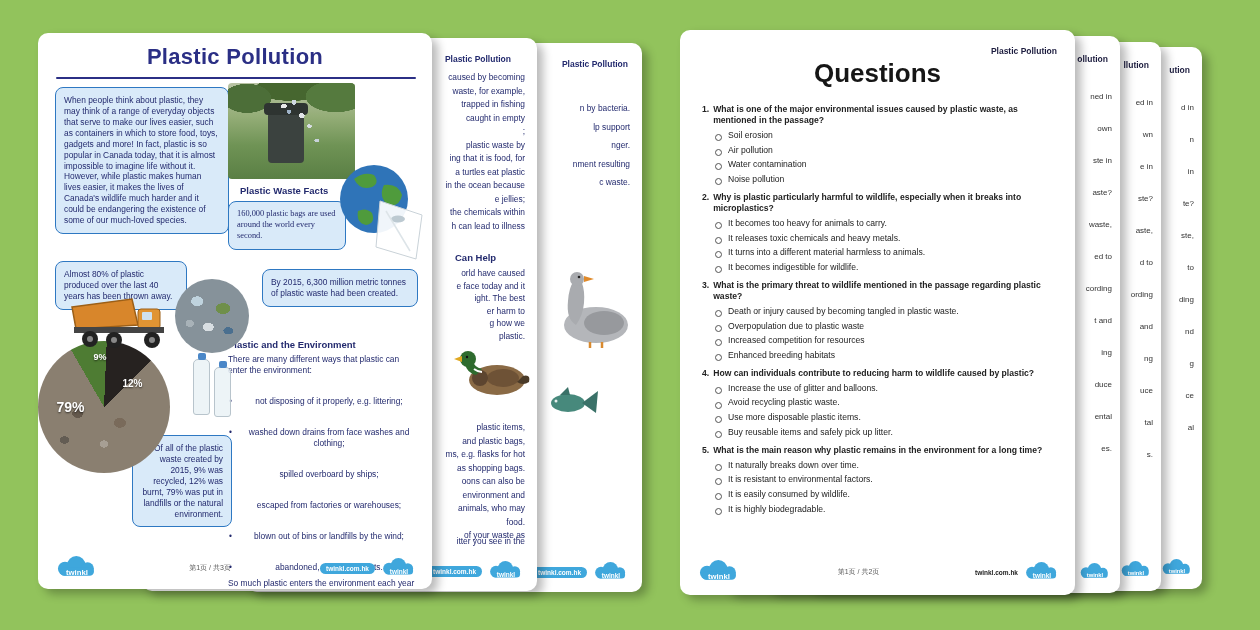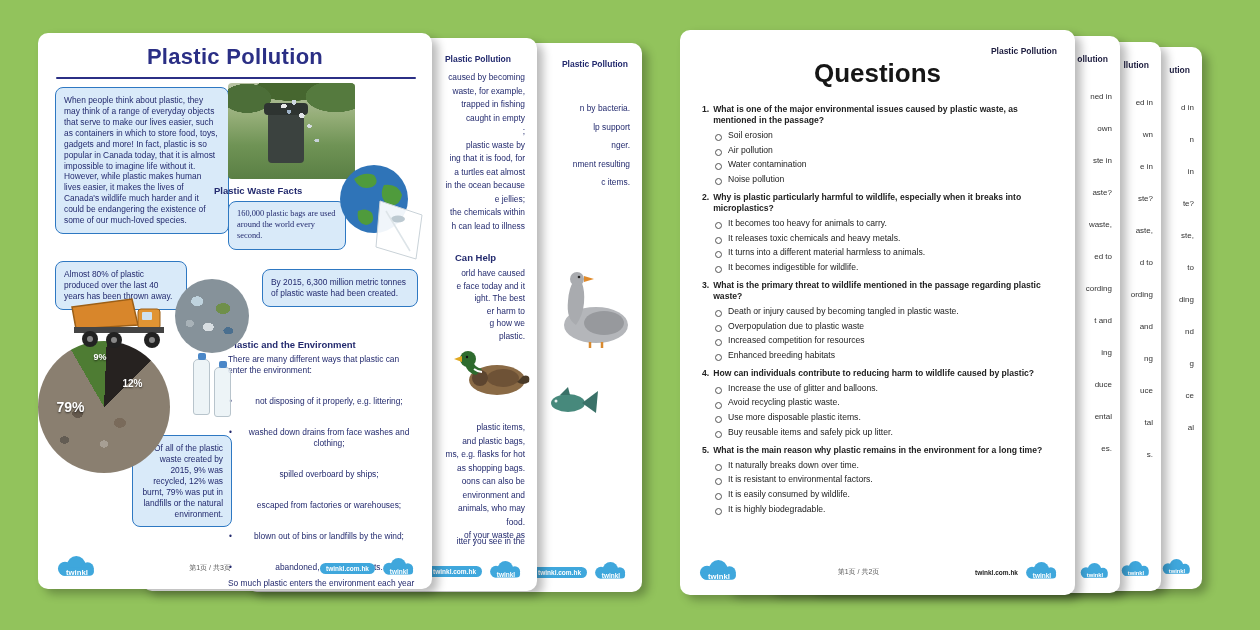--- a/index.html
+++ b/index.html
@@ -33,21 +33,21 @@
   .lp1-rule { position:absolute; top:44px; left:18px; right:16px; height:2px;
     background:#2b2f85; border-radius:1px; }
   .ibox { position:absolute; background:#d9eaf9; border:1.5px solid #2e78c2;
     border-radius:8px; padding:7px 8px; font-size:8.4px; line-height:1.3; color:#232a6e; }
   .intro      { left:17px;  top:54px;  width:174px; }
   .fact80     { left:17px;  top:228px; width:132px; z-index:1; }
   .fact2015   { left:94px;  top:402px; width:100px; text-align:right; z-index:1; }
   .factbags   { left:190px; top:168px; width:118px; z-index:2;font-family:Liberation Serif, serif; }
   .facttonnes { left:224px; top:236px; width:156px; }
   .h-small { font-weight:700; color:#232a6e; font-size:9.5px; }
-  .wf-head { position:absolute; left:176px; top:152px; }
+  .wf-head { position:absolute; left:202px; top:152px; }
 
   .scrap-circle { position:absolute; left:137px; top:246px; width:74px; height:74px;
     border-radius:50%; z-index:2;
     background:
       radial-gradient(10px 8px at 30% 30%, #bfd3de 0 60%, transparent 61%),
       radial-gradient(12px 9px at 65% 40%, #6f8f4a 0 60%, transparent 61%),
       radial-gradient(9px 7px at 45% 65%, #d8dee2 0 60%, transparent 61%),
       radial-gradient(8px 6px at 72% 70%, #4a6f8f 0 60%, transparent 61%),
       radial-gradient(7px 6px at 20% 60%, #a8b2b8 0 60%, transparent 61%),
       #86929a; }
@@ -149,21 +149,21 @@
 </head>
 <body>
 
 <div class="page" id="lp3">
   <div class="cont-header" style="right:14px;">Plastic Pollution</div>
   <div class="fragcol lp3-frags">
     <span>n by bacteria.</span>
     <span>lp support</span>
     <span>nger.</span>
     <span>nment resulting</span>
-    <span>c items.</span>
+    <span>c waste.</span>
   </div>
   <div class="goose">
     <svg viewBox="0 0 88 86" width="88" height="86">
       <ellipse cx="50" cy="62" rx="32" ry="18" fill="#b4b6ba"></ellipse>
       <ellipse cx="58" cy="60" rx="20" ry="12" fill="#97999d"></ellipse>
       <path d="M30,62 q-10,-6 -8,-24 q1,-14 6,-20 q5,-5 8,2 q3,8 2,20 q-1,12 -8,22z" fill="#a9abaf"></path>
       <circle cx="31" cy="16" r="7" fill="#a9abaf"></circle>
       <polygon points="38,13 48,16 38,19" fill="#e08a2a"></polygon>
       <circle cx="33" cy="14" r="1.3" fill="#222"></circle>
       <path d="M44,79 v6 M56,79 v6" stroke="#d98a2f" stroke-width="2.5"></path>
@@ -194,21 +194,21 @@
 <div class="page" id="lp2">
   <div class="cont-header">Plastic Pollution</div>
   <div class="fragcol lp2-top">
     <span>caused by becoming</span>
     <span>waste, for example,</span>
     <span>trapped in fishing</span>
     <span>caught in empty</span>
     <span>;</span>
     <span>plastic waste by</span>
     <span>ing that it is food, for</span>
-    <span>a turtles eat almost</span>
+    <span>a turtles eat plastic</span>
     <span>in the ocean because</span>
     <span>e jellies;</span>
     <span>the chemicals within</span>
     <span>h can lead to illness</span>
   </div>
   <div class="lp2-sub">Can Help</div>
   <div class="fragcol lp2-mid">
     <span>orld have caused</span>
     <span>e face today and it</span>
     <span>ight. The best</span>

